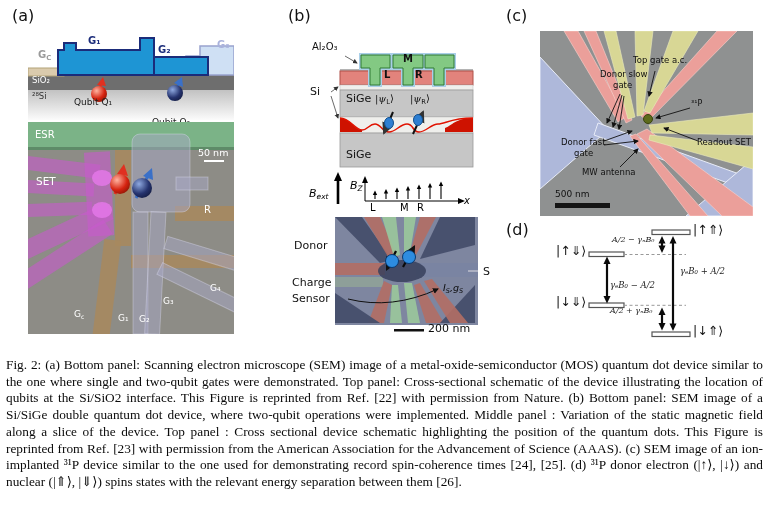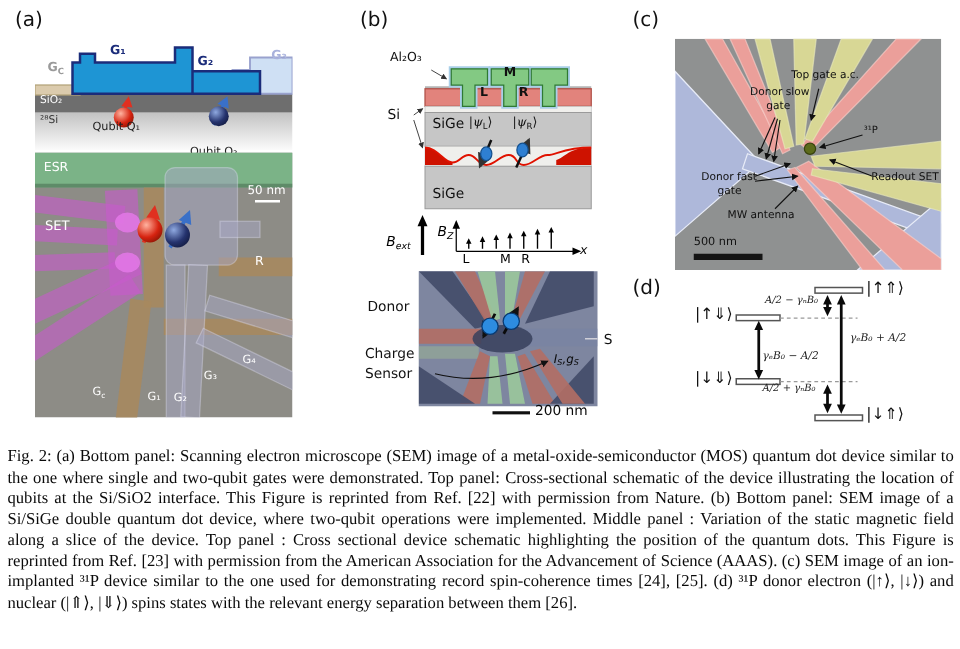--- a/index.html
+++ b/index.html
@@ -126,21 +126,21 @@
     </g>
   </svg>
   <div class="t w" style="left:35px;top:130px;font-size:10px;">ESR</div>
   <div class="t w" style="left:198px;top:148px;font-size:9.5px;text-align:right;">50 nm</div>
   <div class="t w" style="left:36px;top:176px;font-size:10.5px;">SET</div>
   <div class="t w" style="left:204px;top:205px;font-size:10px;">R</div>
   <div class="t w" style="left:74px;top:310px;font-size:9px;"><span>G</span><sub>c</sub></div>
   <div class="t w" style="left:118px;top:314px;font-size:9px;">G₁</div>
   <div class="t w" style="left:139px;top:315px;font-size:9px;">G₂</div>
   <div class="t w" style="left:163px;top:297px;font-size:9px;">G₃</div>
-  <div class="t w" style="left:194px;top:284px;font-size:9px;">G₄</div>
+  <div class="t w" style="left:210px;top:284px;font-size:9px;">G₄</div>
 
   <div class="t pl" style="left:288px;top:8px;">(b)</div>
 
   <svg style="left:305px;top:46px;" width="175" height="122" viewBox="0 0 175 122">
     <defs>
       <marker id="mB1" markerWidth="7" markerHeight="7" refX="5" refY="3" orient="auto">
         <path d="M0,0 L6,3 L0,6 Z" fill="#333"></path>
       </marker>
     </defs>
     <g>

